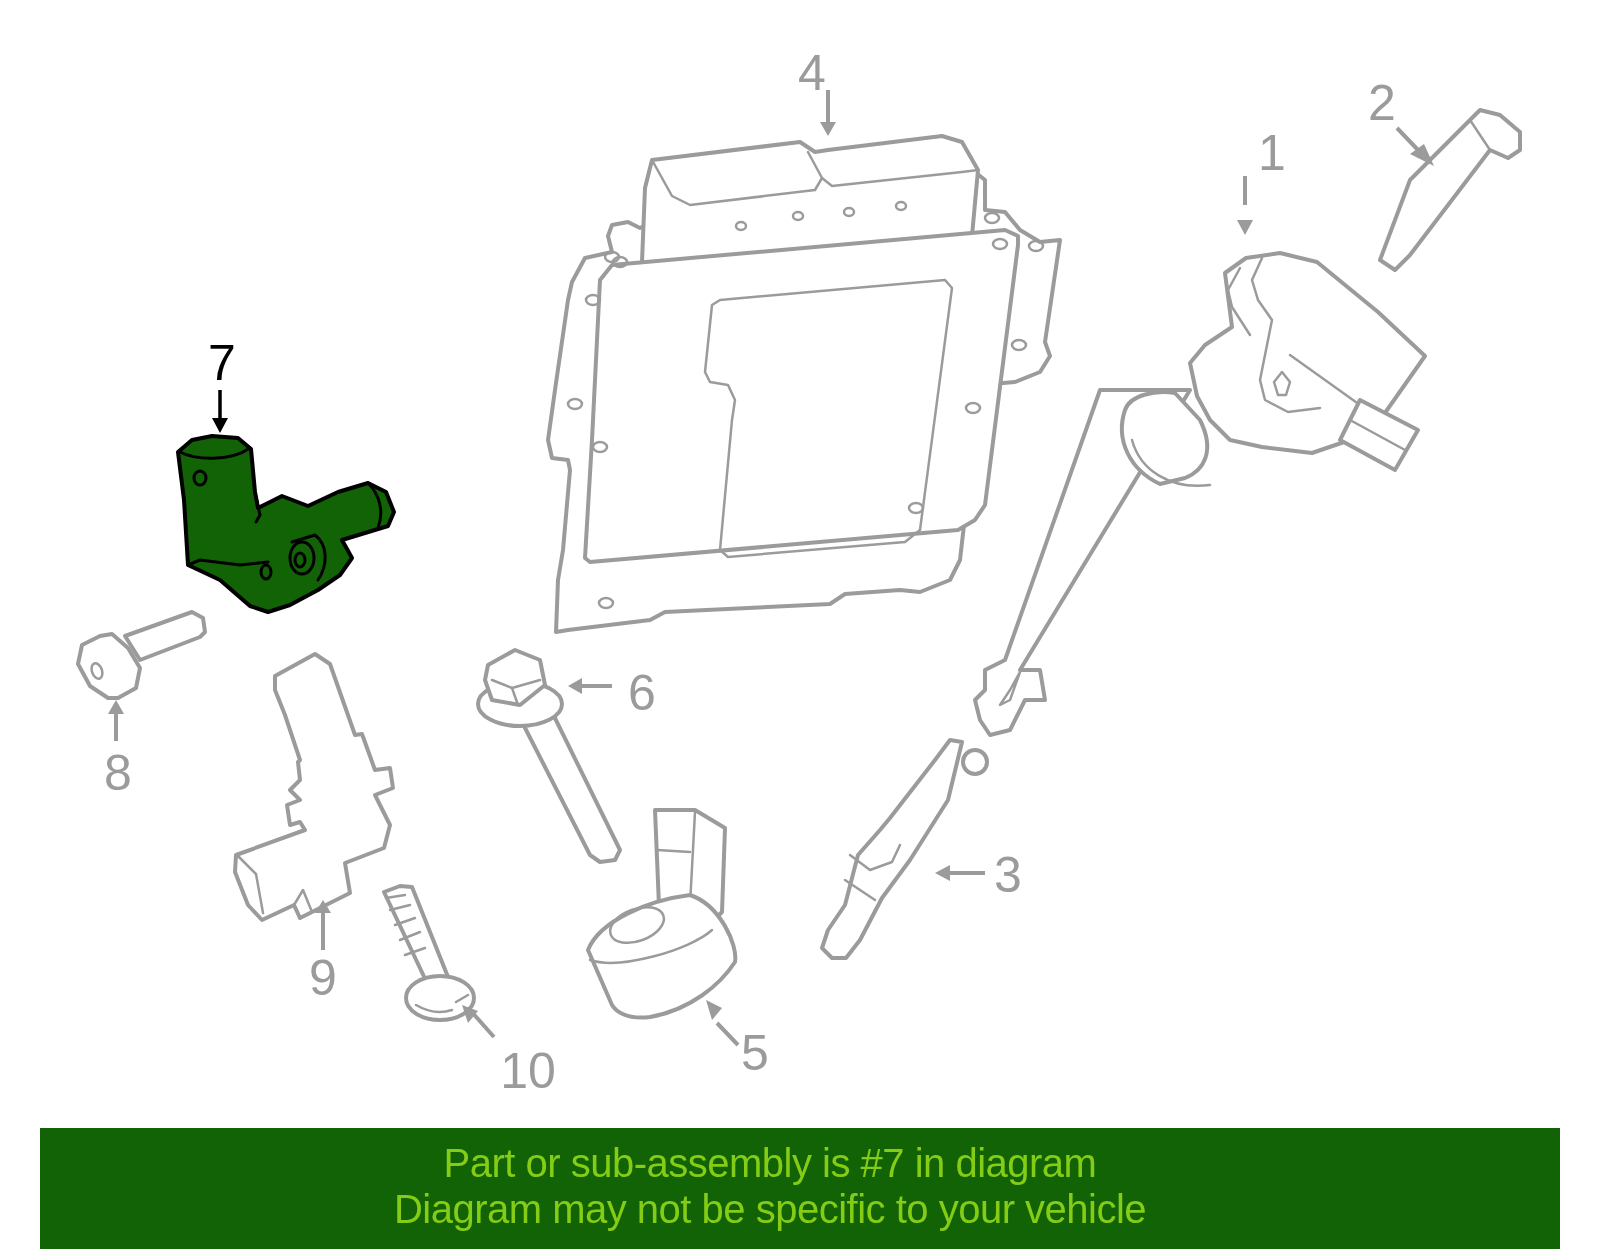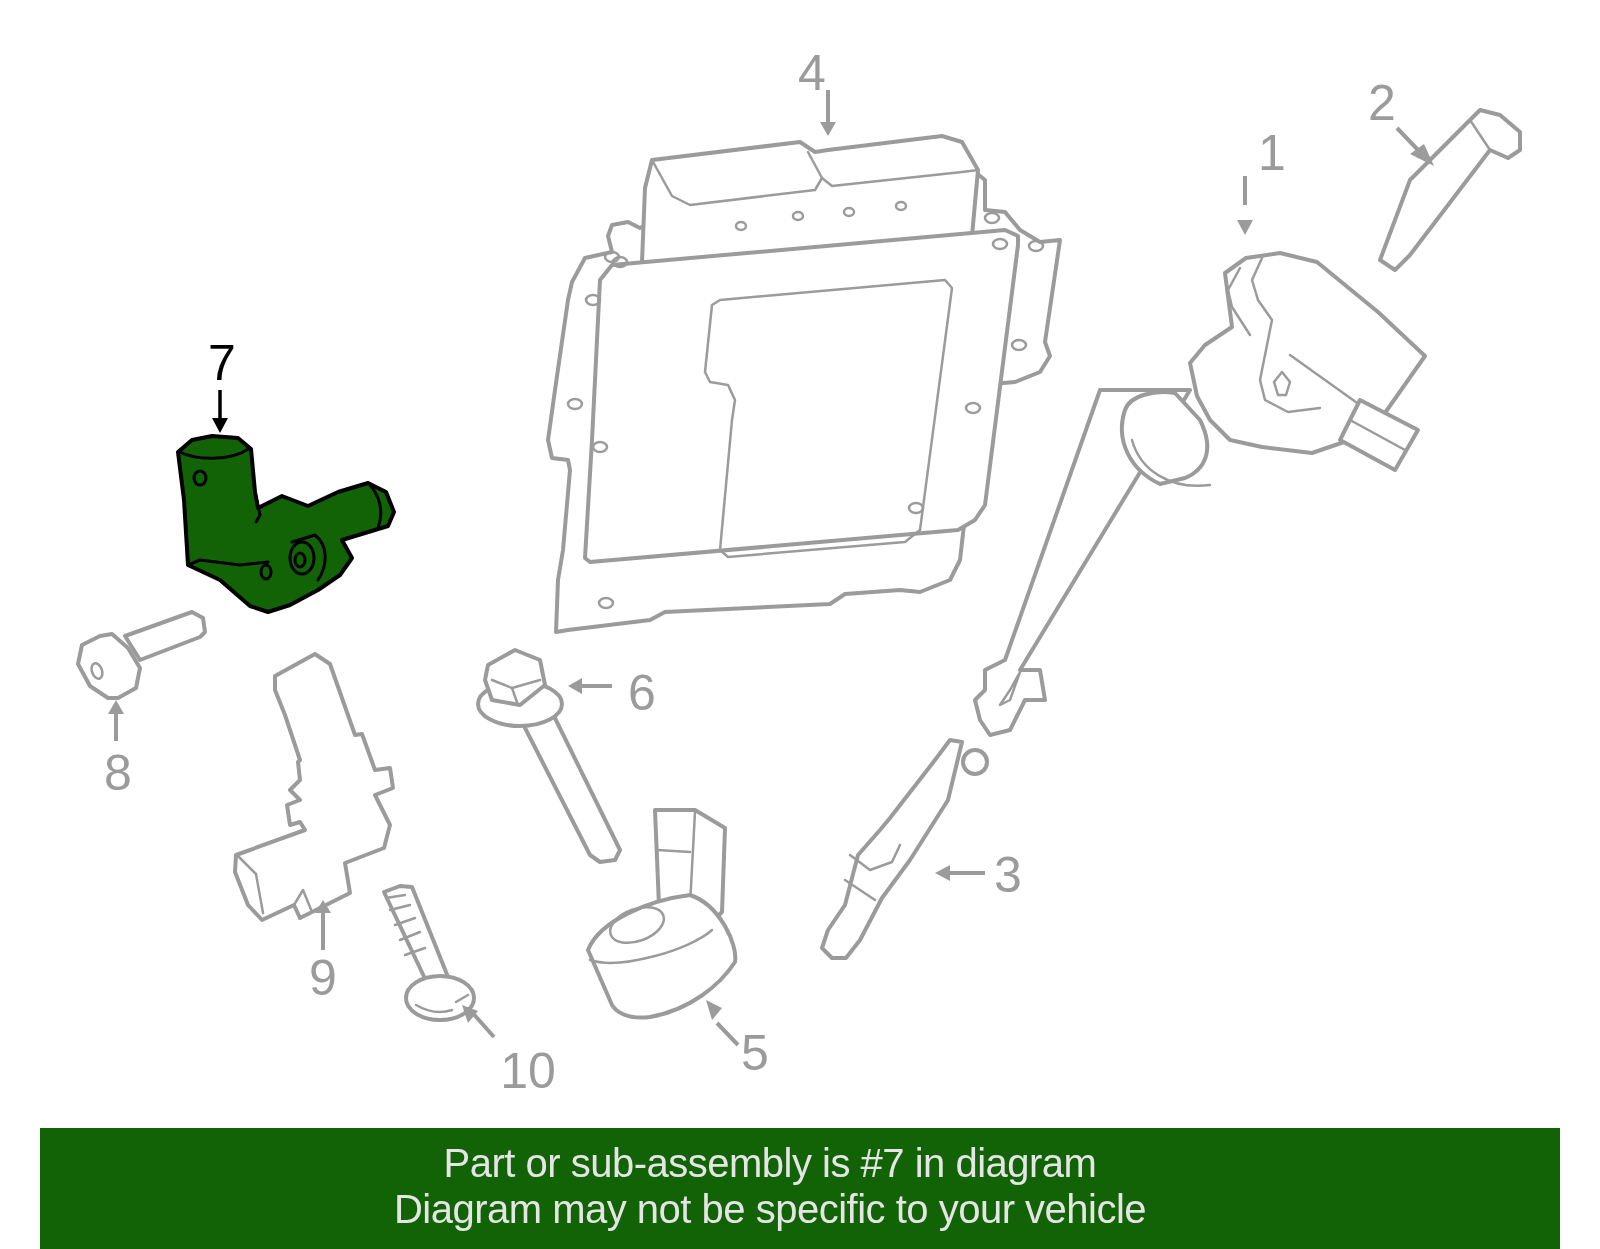--- a/index.html
+++ b/index.html
@@ -8,21 +8,21 @@
     #diagram { position: absolute; left: 0; top: 0; width: 1600px; height: 1249px; }
     .part { fill: #ffffff; stroke: #9b9b9b; stroke-width: 4; stroke-linejoin: round; stroke-linecap: round; }
     .detail { fill: none; stroke: #9b9b9b; stroke-width: 2.5; stroke-linejoin: round; stroke-linecap: round; }
     .hl { fill: #126306; stroke: #000; stroke-width: 4; stroke-linejoin: round; }
     .hl-detail { fill: none; stroke: #000; stroke-width: 3; stroke-linecap: round; stroke-linejoin: round; }
     .leader { stroke: #9b9b9b; stroke-width: 4; fill: none; }
     .leader-hl { stroke: #000; stroke-width: 3.5; fill: none; }
     .callout { font-family: "Liberation Sans", sans-serif; font-size: 50px; fill: #9b9b9b; }
     .callout-hl { fill: #000; }
     #banner { position: absolute; left: 40px; top: 1128px; width: 1520px; height: 121px;
-              background: #126306; color: #e5e5e5; text-align: center; }
+              background: #126306; color: #84cc16; text-align: center; }
     #banner .line { font-size: 40px; line-height: 46px; letter-spacing: -0.5px; }
     #banner .l1 { padding-top: 12px; padding-right: 60px; }
     #banner .l2 { padding-right: 60px; }
   </style>
 </head>
 <body>
 
 <svg id="diagram" viewBox="0 0 1600 1249" xmlns="http://www.w3.org/2000/svg">
 
   <g>

